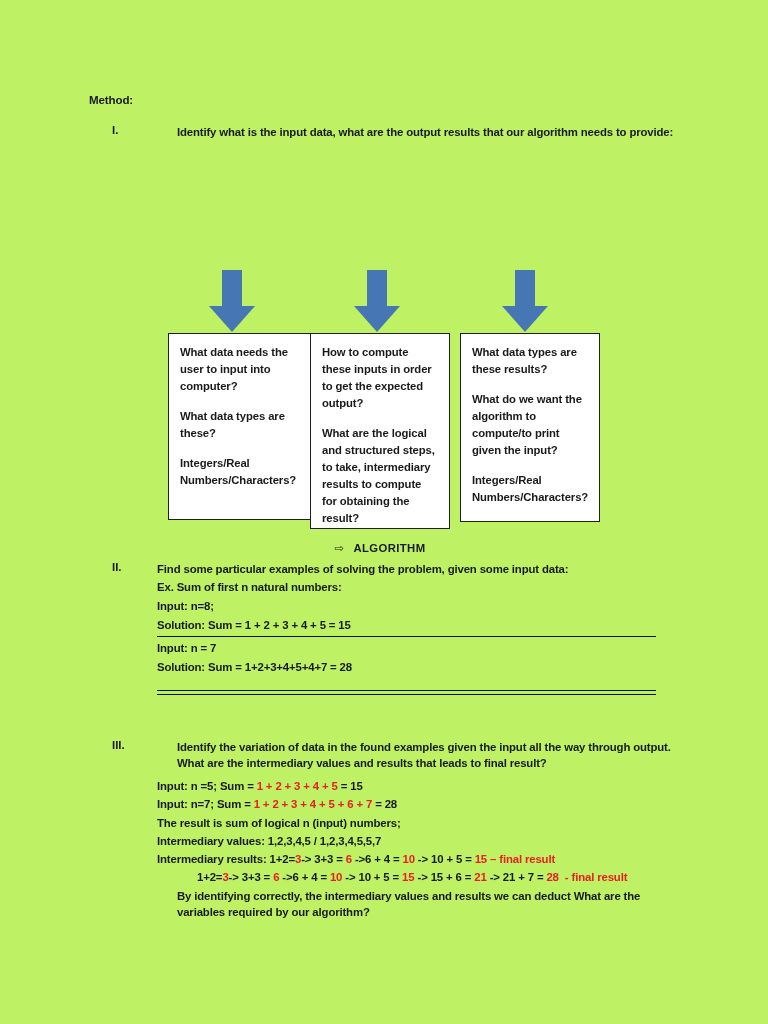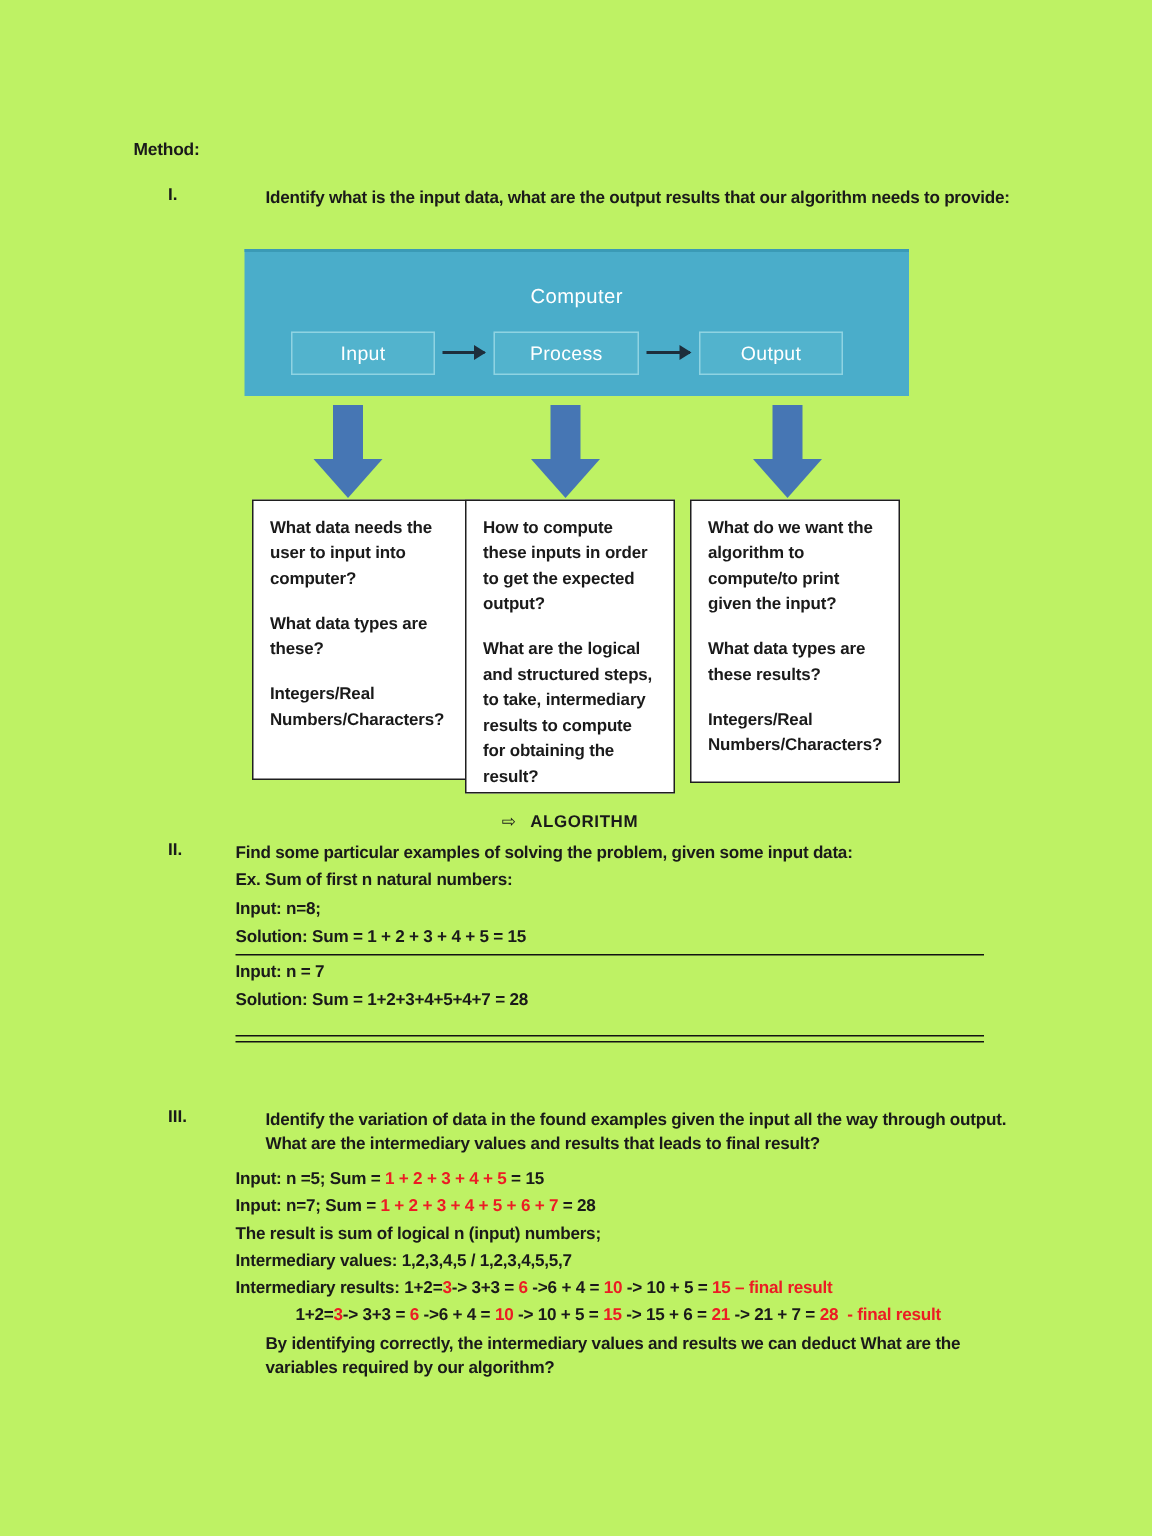--- a/index.html
+++ b/index.html
@@ -185,29 +185,20 @@
 </head>
 <body>
 
 <div class="page">
 
   <div class="t b" id="method-heading">Method:</div>
 
   <div class="roman" style="top:124px;">I.</div>
   <div class="para b" style="top:124px;">Identify what is the input data, what are the output results that our algorithm needs to provide:</div>
 
-  <div id="computer-diagram">
-    <div id="computer-label">Computer</div>
-
-    <div class="io-box" id="box-input">Input</div>
-    <div class="h-arrow" id="arrow-input-process"></div>
-    <div class="io-box" id="box-process">Process</div>
-    <div class="h-arrow" id="arrow-process-output"></div>
-    <div class="io-box" id="box-output">Output</div>
-  </div>
 
   <div class="down-arrow" id="arrow-down-1">
     <div class="shaft"></div>
       <div class="head"></div>
   </div>
   <div class="down-arrow" id="arrow-down-2">
     <div class="shaft"></div>
       <div class="head"></div>
   </div>
   <div class="down-arrow" id="arrow-down-3">
@@ -221,22 +212,22 @@
     <p>Integers/Real Numbers/Characters?</p>
   </div>
 
   <div class="info-box" id="info-box-2">
     <p>How to compute these inputs in order to get the expected output?</p>
     <p>What are the logical and structured steps, to take, intermediary results to compute for obtaining the result?</p>
     <p class="algo-line"><span class="glyph">⇨</span><span>ALGORITHM</span></p>
   </div>
 
   <div class="info-box" id="info-box-3">
+    <p>What data types are these results?</p>
     <p>What do we want the algorithm to compute/to print given the input?</p>
-    <p>What data types are these results?</p>
     <p>Integers/Real Numbers/Characters?</p>
   </div>
 
   <div class="roman" style="top:561px;">II.</div>
   <div class="t b" style="left:157px; top:561px;">Find some particular examples of solving the problem, given some input data:</div>
   <div class="t b" style="left:157px; top:579px;">Ex. Sum of first n natural numbers:</div>
   <div class="t b" style="left:157px; top:598px;">Input: n=8;</div>
   <div class="t b" style="left:157px; top:617px;">Solution: Sum = 1 + 2 + 3 + 4 + 5 = 15</div>
 
   <div class="rule" id="rule-1"></div>

